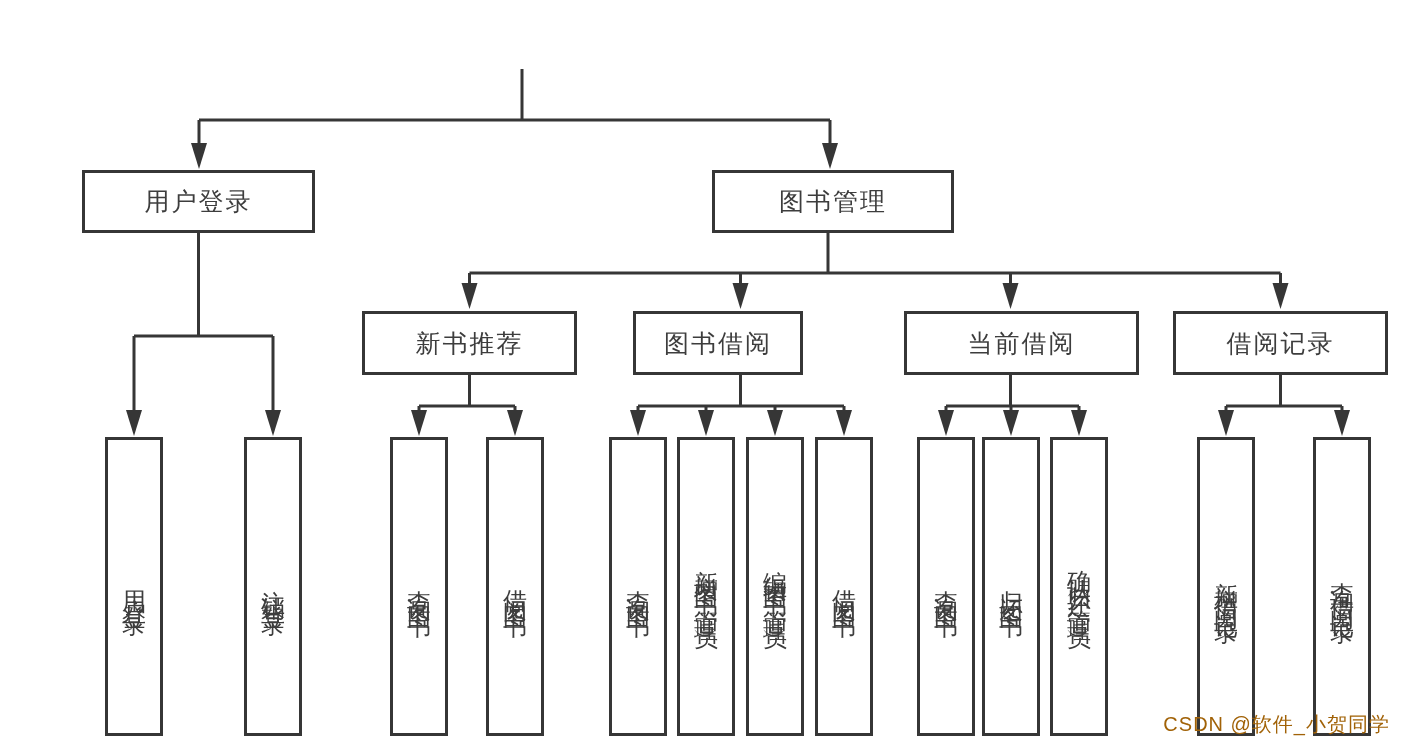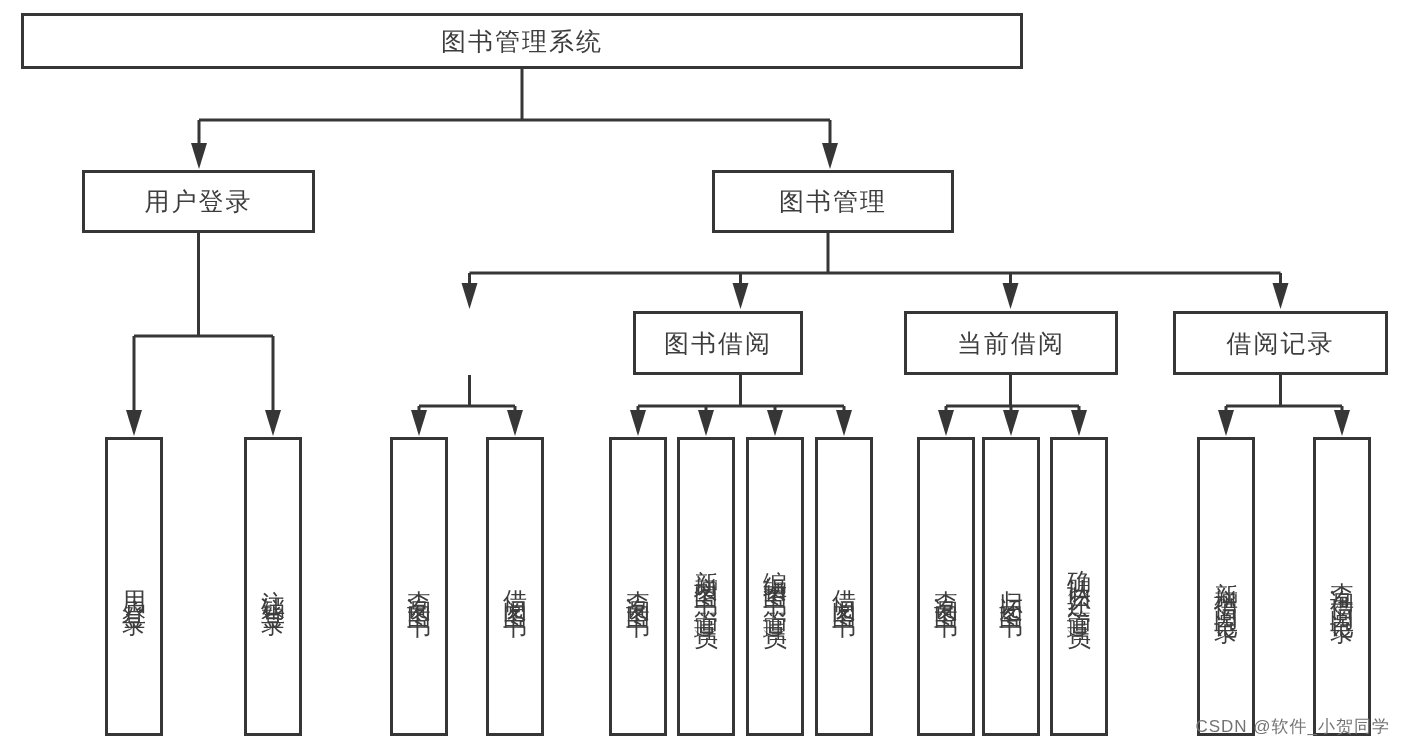--- a/index.html
+++ b/index.html
@@ -39,22 +39,22 @@
     writing-mode: vertical-rl;
     text-orientation: mixed;
     letter-spacing: 8px;
     line-height: 1;
     white-space: nowrap;
   }
   .watermark {
     position: absolute;
     right: 15px;
     bottom: 9px;
-    color: #737373;
-    font-size: 17px;
+    color: #a16207;
+    font-size: 20px;
     letter-spacing: 1px;
     z-index: 2;
   }
 </style>
 </head>
 <body>
 
 <div class="canvas">
 
   <svg class="wires" viewBox="0 0 1405 747" xmlns="http://www.w3.org/2000/svg">
@@ -90,35 +90,35 @@
       <polygon points="767,410 783,410 775,436"></polygon>
       <polygon points="836,410 852,410 844,436"></polygon>
       <polygon points="938,410 954,410 946,436"></polygon>
       <polygon points="1003,410 1019,410 1011,436"></polygon>
       <polygon points="1071,410 1087,410 1079,436"></polygon>
       <polygon points="1218,410 1234,410 1226,436"></polygon>
       <polygon points="1334,410 1350,410 1342,436"></polygon>
     </g>
   </svg>
 
-  <div class="box" style="left:21px;top:13px;width:1002px;height:56px">
-    <span>图书管理系统</span>
-  </div>
 
   <div class="box" style="left:82px;top:170px;width:233px;height:63px">
     <span>用户登录</span>
   </div>
   <div class="box" style="left:712px;top:170px;width:242px;height:63px">
     <span>图书管理</span>
   </div>
 
+  <div class="box" style="left:362px;top:311px;width:215px;height:64px">
+    <span>新书推荐</span>
+  </div>
   <div class="box" style="left:633px;top:311px;width:170px;height:64px">
     <span>图书借阅</span>
   </div>
-  <div class="box" style="left:904px;top:311px;width:214px;height:64px">
+  <div class="box" style="left:904px;top:311px;width:235px;height:64px">
     <span>当前借阅</span>
   </div>
   <div class="box" style="left:1173px;top:311px;width:215px;height:64px">
     <span>借阅记录</span>
   </div>
 
   <div class="box leaf" style="left:105px;top:437px;width:58px;height:299px">
     <span>用户登录</span>
   </div>
   <div class="box leaf" style="left:244px;top:437px;width:58px;height:299px">

